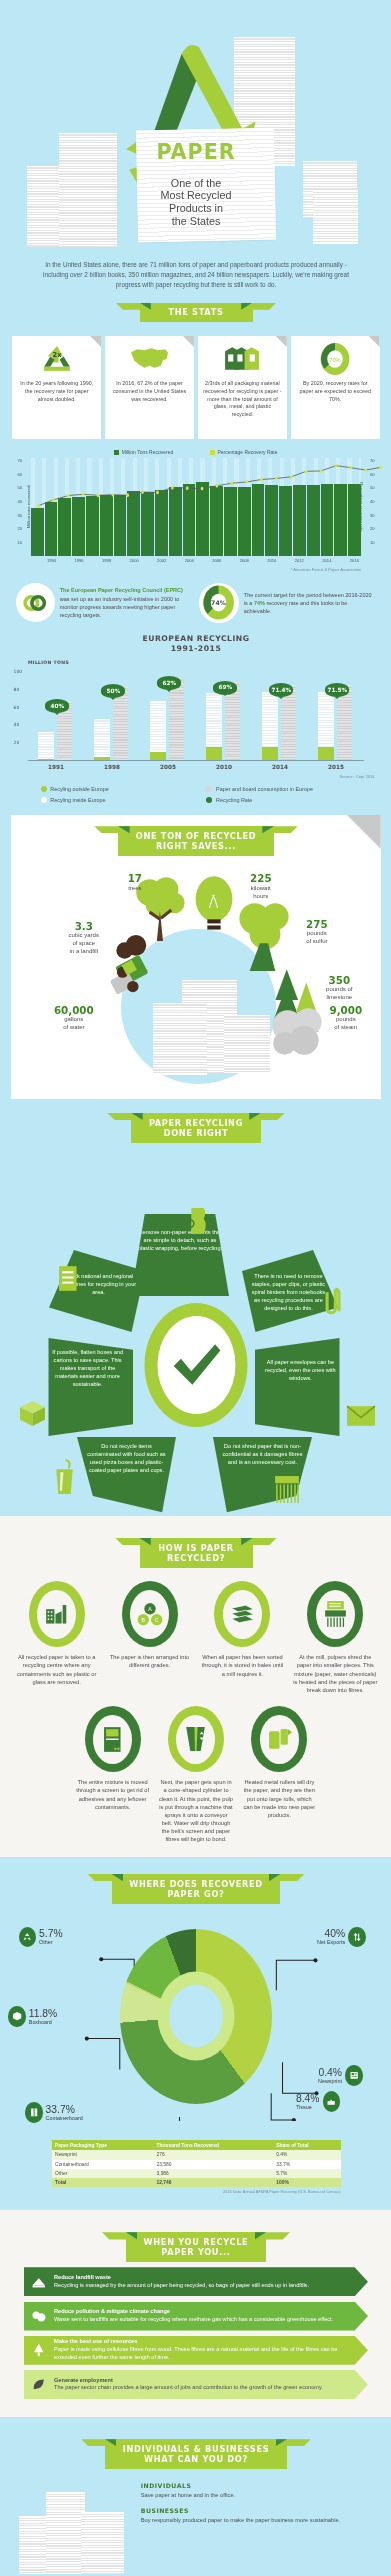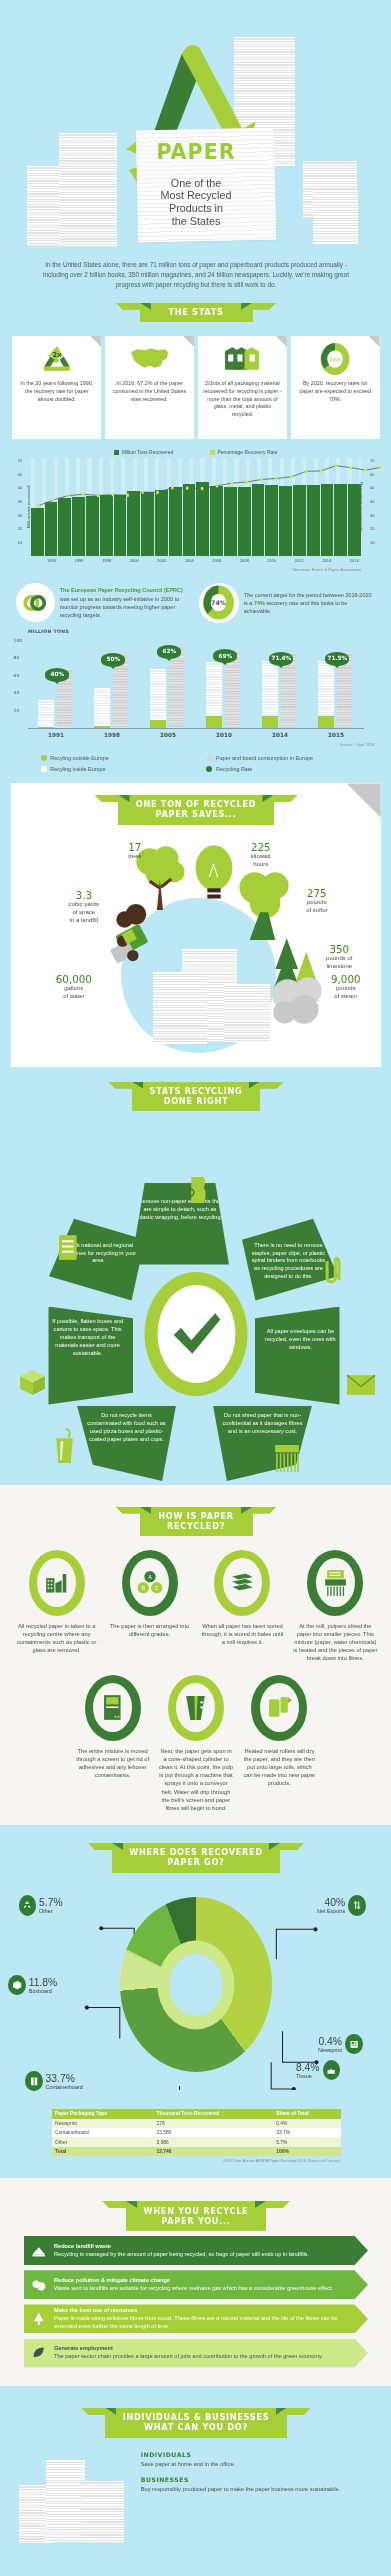--- a/index.html
+++ b/index.html
@@ -101,21 +101,21 @@
   .eu-xlabels span { width:40px; text-align:center; font-family:"DejaVu Sans", sans-serif; font-weight:bold; font-size:5.7px; color:#4d4d4d; }
   .eu-legend { display:flex; flex-wrap:wrap; justify-content:center; gap:5.2px 20.6px; margin: 7.2px 31px 0; font-size:5.4px; color:#46585c; }
   .eu-legend div { display:flex; align-items:center; gap:3.6px; width:44%; }
   .dot { width:6.2px; height:6.2px; border-radius:50%; flex:none; }
 
   
   .panel { position:relative; background:#fff; margin: 11.3px 11.3px 0; padding: 9.3px 0 13.4px; }
   .panel .fold-big { position:absolute; right:0; top:0; width:34px; height:34px; background:#c9c9c9; clip-path: polygon(0 0, 100% 100%, 100% 0); }
   .oneton { position:relative; height:222px; margin-top:7.2px; }
   .ot-item { position:absolute; text-align:center; }
-  .ot-num { font-family:"DejaVu Sans", sans-serif; font-weight:normal; font-size:10.3px; color:#3a8b1f; line-height:1.1; }
+  .ot-num { font-family:"DejaVu Sans", sans-serif; font-weight:bold; font-size:10.3px; color:#3a8b1f; line-height:1.1; }
   .ot-txt { font-size:6px; line-height:1.3; color:#4d4d4d; }
   .globe { position:absolute; left:110px; top:66px; width:155px; height:155px; border-radius:50%; background:#bce7f5; }
 
   
   .wheel { position:relative; height:355px; margin-top:5.2px; }
   .wheel-core { position:absolute; left:50%; top:155px; transform:translateX(-50%); width:103px; height:124px; border-radius:50%; background:#a6ce39; display:flex; align-items:center; justify-content:center; }
   .wheel-core .inner { width:78px; height:98px; border-radius:50%; background:#fff; display:flex; align-items:center; justify-content:center; }
   .seg { position:absolute; background:#3c7d36; color:#fff; font-size:5.6px; line-height:1.42; text-align:center; padding:5.2px 6.2px; }
   .seg.top { left:131px; top:66px; width:98px; height:82px; clip-path: polygon(14% 0, 86% 0, 100% 100%, 0 100%); padding-top:15.5px; }
   .seg.tl { left:49px; top:97px; width:96px; height:87px; clip-path: polygon(26% 6%, 100% 30%, 86% 100%, 0 72%); padding:28px 8.2px 0 11.3px; }
@@ -398,20 +398,24 @@
           <ellipse cx="32" cy="34" rx="30" ry="33" fill="#a6ce39"></ellipse>
           <path d="M32 1 A30 33 0 0 0 11 56 L32 34 Z" fill="#3c7d36"></path>
           <ellipse cx="32" cy="34" rx="15" ry="17" fill="#fff"></ellipse>
           <text x="32" y="39" font-size="12" font-weight="bold" fill="#4d4d4d" text-anchor="middle" font-family="DejaVu Sans">74%</text>
         </svg>
       </div>
       <p><span>The current target for the period between 2016-2020 is a </span><b>74%</b><span> recovery rate and this looks to be achievable.</span></p>
     </div>
   </div>
 
+  <div class="eu-chart-title">
+    <div>EUROPEAN RECYCLING</div>
+    <div>1991-2015</div>
+  </div>
   <div class="mt-label">MILLION TONS</div>
 
   <div class="eu-plot" id="eu-plot">
     <div id="eu-yticks"></div>
     <div class="eu-groups" id="eu-groups">
         <div class="eu-g">
           <div class="eu-bar eu-cons" style="height:59px"></div>
           <div class="eu-bar eu-in" style="height:27px;bottom:0.9px"></div>
           <div class="eu-out" style="height:0.9px"></div>
           <div class="pin" style="left:9.3px;top:31.5px">
@@ -497,21 +501,21 @@
   <section class="panel">
     <div class="fold-big"></div>
     <div class="ribbon-wrap" style="margin-top:2.1px">
       <div class="ribbon">
         <div class="tail-l"></div>
         <div class="tail-r"></div>
         <div class="notch-l"></div>
         <div class="notch-r"></div>
         <div class="body">
           <div>ONE TON OF RECYCLED</div>
-          <div>PAPER SAVES...</div>
+          <div>RIGHT SAVES...</div>
         </div>
       </div>
     </div>
 
     <div class="oneton">
       <div class="globe"></div>
 
       <svg style="position:absolute;left:118px;top:9.3px" width="67" height="72" viewBox="0 0 130 140">
         <circle cx="40" cy="40" r="26" fill="#a6ce39"></circle>
           <circle cx="72" cy="34" r="24" fill="#a6ce39"></circle>
@@ -607,21 +611,21 @@
     </div>
   </section>
 
   <div class="ribbon-wrap" style="margin-top:14.4px">
     <div class="ribbon">
       <div class="tail-l"></div>
       <div class="tail-r"></div>
       <div class="notch-l"></div>
       <div class="notch-r"></div>
       <div class="body">
-        <div>STATS RECYCLING</div>
+        <div>PAPER RECYCLING</div>
         <div>DONE RIGHT</div>
       </div>
     </div>
   </div>
 
   <section class="wheel">
     <div class="seg top">
       <span>Remove non-paper elements that are simple to detach, such as plastic wrapping, before recycling.</span>
     </div>
     <svg class="wicon" style="left:184px;top:58px" width="28" height="30" viewBox="0 0 54 58">

